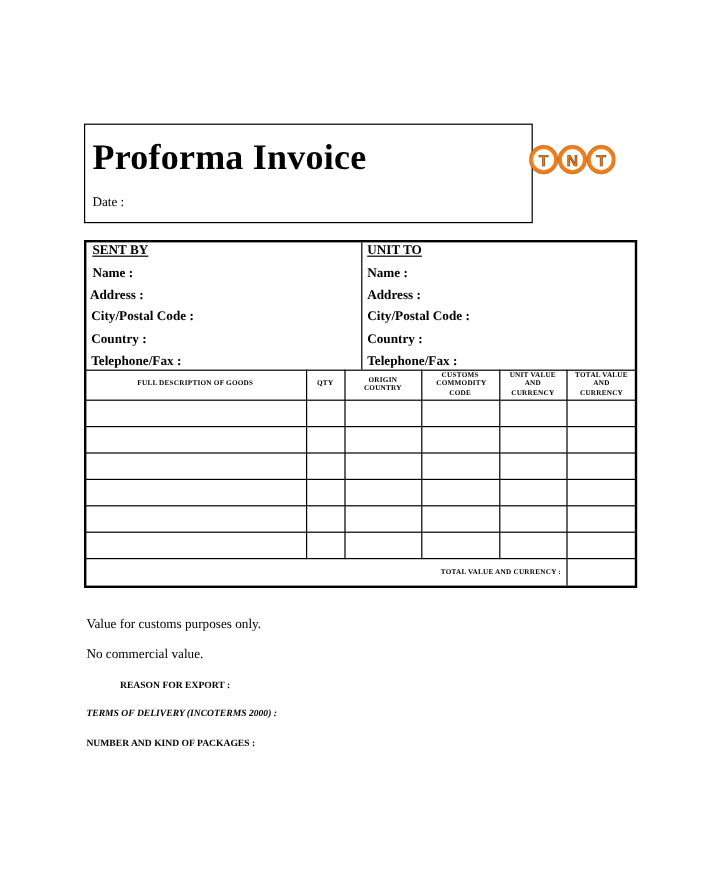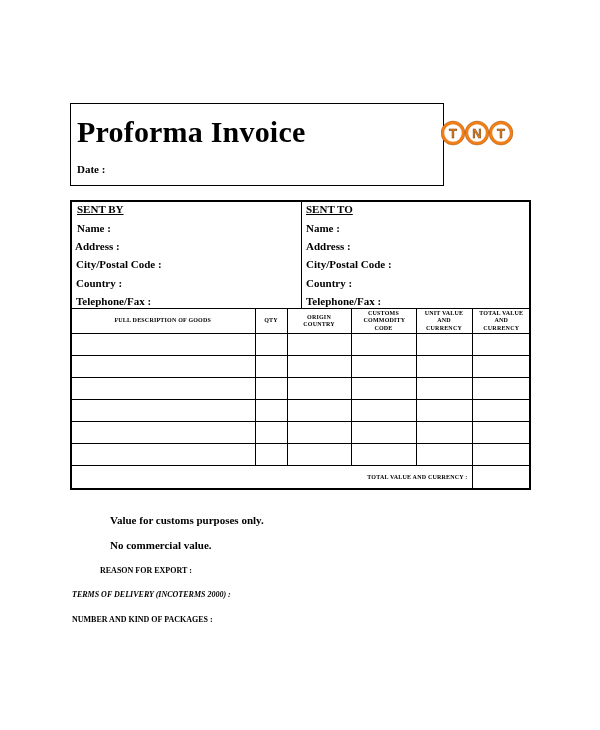--- a/index.html
+++ b/index.html
@@ -30,21 +30,21 @@
       font-family: "Liberation Serif", serif;
       font-weight: bold;
       font-size: 30px;
       letter-spacing: 0.2px;
       line-height: 36px;
     }
     .date-label {
       position: absolute;
       left: 6px; top: 59px;
       font-size: 11px;
-      font-weight: bold;
+      font-weight: normal;
     }
     .carrier {
       position: absolute;
       right: 6px; top: 59px;
       font-size: 10px;
       font-weight: bold;
       white-space: nowrap;
     }
     .carrier .carrier-value {
       text-decoration: underline;
@@ -129,23 +129,22 @@
     .goods-table tr:first-child th { border-top: 1px solid #000; }
     .goods-table td:first-child, .goods-table th:first-child { border-left: none; }
     .goods-table td:last-child, .goods-table th:last-child { border-right: none; }
     .goods-table tr:last-child td { border-bottom: none; }
 
     
     .note-large {
       position: absolute;
       left: 72px;
       font-size: 11px;
-      font-weight: bold;
-      white-space: nowrap;
-      margin-left: 38px;
+      font-weight: normal;
+      white-space: nowrap;
     }
     .note-small {
       position: absolute;
       left: 72px;
       font-size: 8px;
       font-weight: bold;
       white-space: nowrap;
     }
   </style>
 </head>
@@ -178,21 +177,21 @@
 
 <div class="party-divider"></div>
 
 <div class="section-heading" style="left:77px; top:203px;">SENT BY</div>
 <div class="field-label" style="left:77px; top:222px;">Name :</div>
 <div class="field-label" style="left:75px; top:240px;">Address :</div>
 <div class="field-label" style="left:76px; top:258px;">City/Postal Code :</div>
 <div class="field-label" style="left:76px; top:277px;">Country :</div>
 <div class="field-label" style="left:76px; top:295px;">Telephone/Fax :</div>
 
-<div class="section-heading" style="left:306px; top:203px;">SENT TO</div>
+<div class="section-heading" style="left:306px; top:203px;">UNIT TO</div>
 <div class="field-label" style="left:306px; top:222px;">Name :</div>
 <div class="field-label" style="left:306px; top:240px;">Address :</div>
 <div class="field-label" style="left:306px; top:258px;">City/Postal Code :</div>
 <div class="field-label" style="left:306px; top:277px;">Country :</div>
 <div class="field-label" style="left:306px; top:295px;">Telephone/Fax :</div>
 
 <table class="goods-table">
   <colgroup>
     <col style="width:184px">
     <col style="width:32px">

